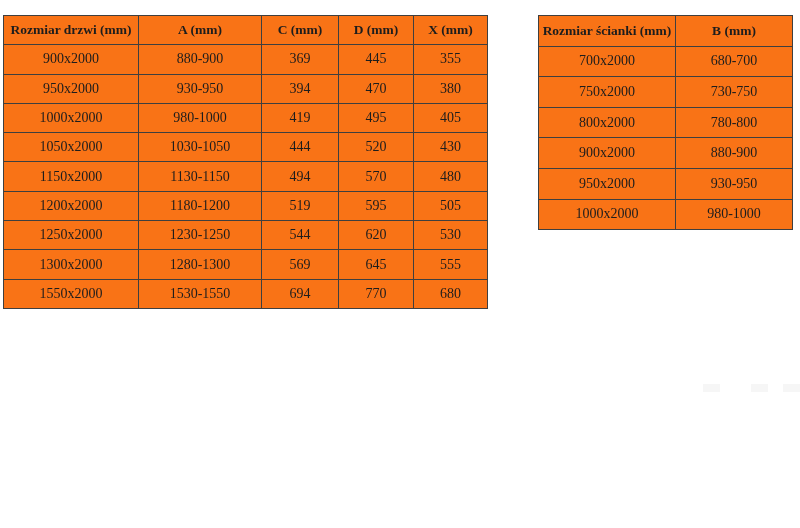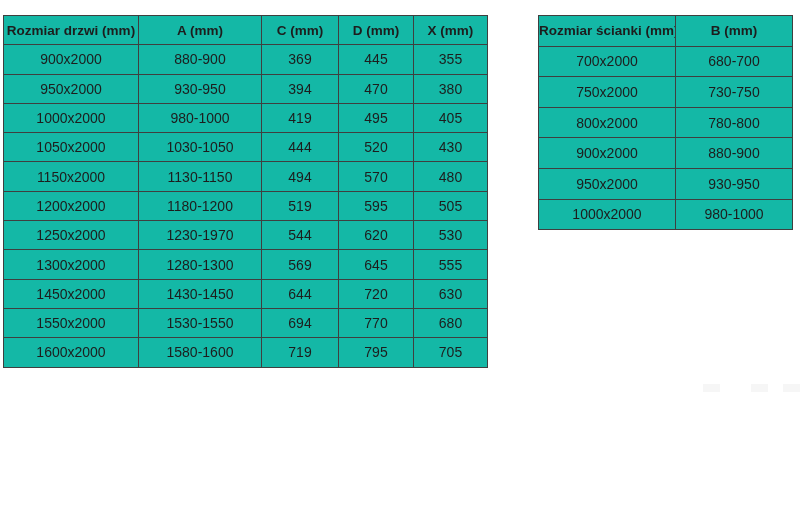--- a/index.html
+++ b/index.html
@@ -11,21 +11,22 @@
     height: 528px;
     background: #ffffff;
     font-family: "Liberation Sans", sans-serif;
     position: relative;
     overflow: hidden;
   }
   table {
     border-collapse: collapse;
     position: absolute;
     table-layout: fixed;
-    background: #14b8a6;
+    background: #f97316;
+    font-family: Liberation Serif, serif;
   }
   #left-table  { left: 3px;   top: 15px; width: 484px; }
   #right-table { left: 538px; top: 15px; width: 254px; }
 
   th, td {
     border: 1px solid #3f3f3f;
     text-align: center;
     vertical-align: middle;
     padding: 0;
     color: #1d1d1d;
@@ -121,52 +122,38 @@
       </tr>
       <tr>
         <td>1200x2000</td>
         <td>1180-1200</td>
         <td>519</td>
         <td>595</td>
         <td>505</td>
       </tr>
       <tr>
         <td>1250x2000</td>
-        <td>1230-1970</td>
+        <td>1230-1250</td>
         <td>544</td>
         <td>620</td>
         <td>530</td>
       </tr>
       <tr>
         <td>1300x2000</td>
         <td>1280-1300</td>
         <td>569</td>
         <td>645</td>
         <td>555</td>
       </tr>
       <tr>
-        <td>1450x2000</td>
-        <td>1430-1450</td>
-        <td>644</td>
-        <td>720</td>
-        <td>630</td>
-      </tr>
-      <tr>
         <td>1550x2000</td>
         <td>1530-1550</td>
         <td>694</td>
         <td>770</td>
         <td>680</td>
-      </tr>
-      <tr>
-        <td>1600x2000</td>
-        <td>1580-1600</td>
-        <td>719</td>
-        <td>795</td>
-        <td>705</td>
       </tr>
     </tbody>
 </table>
 
 <table id="right-table">
   <colgroup>
     <col class="c0">
       <col class="c1">
   </colgroup>
   <thead>

